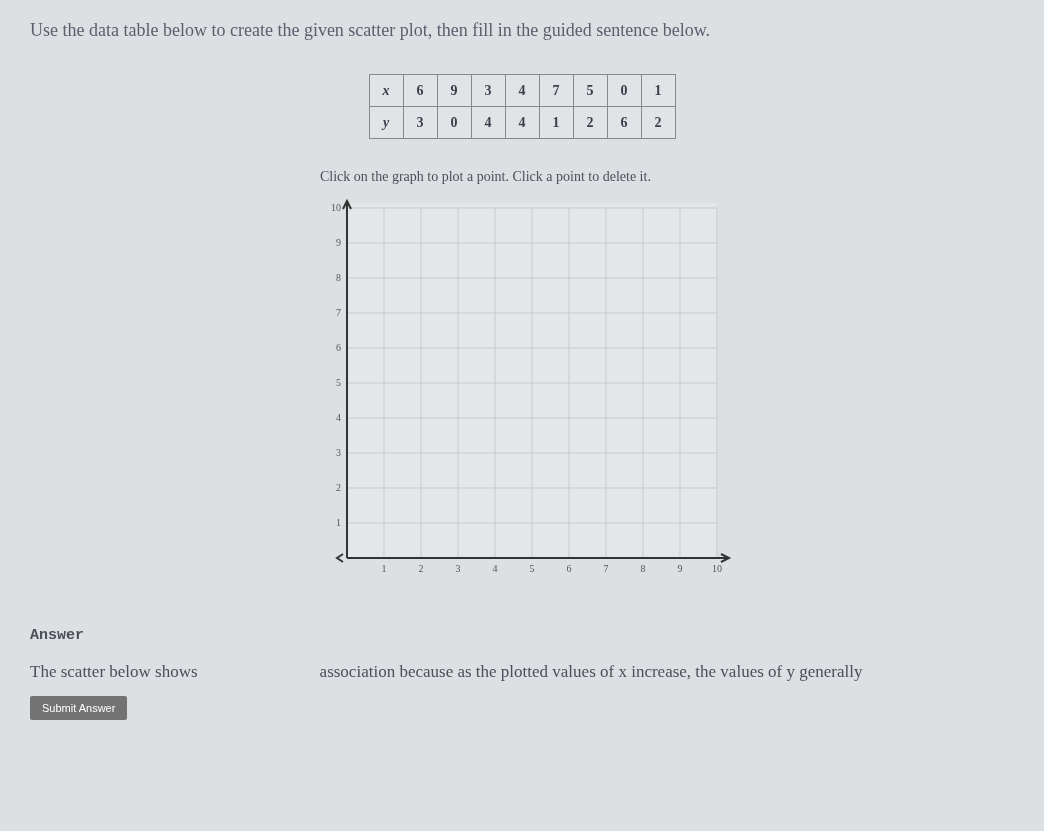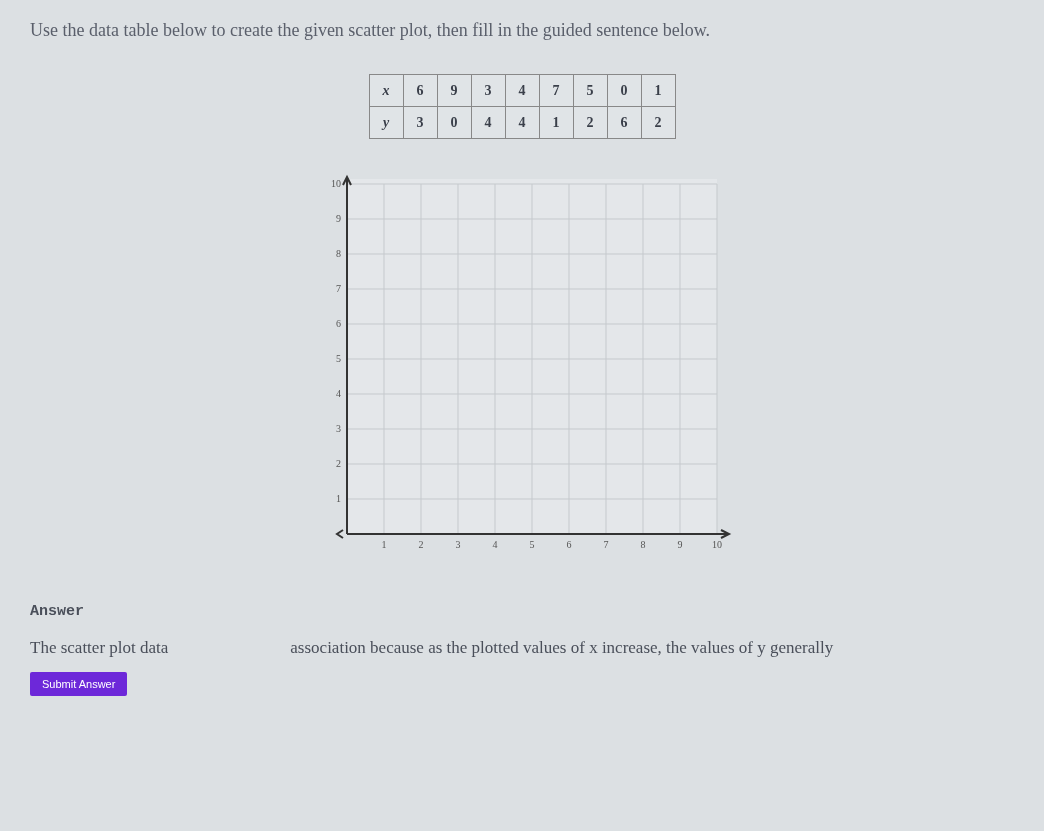--- a/index.html
+++ b/index.html
@@ -62,21 +62,21 @@
     color: #4a4f5a;
     display: flex;
     align-items: baseline;
     gap: 6px;
     flex-wrap: wrap;
   }
   .sentence .gap { display:inline-block; width: 110px; }
   .submit-btn {
     display: inline-block;
     margin-top: 14px;
-    background: #6d28d9;
+    background: #737373;
     color: #fff;
     font-size: 11px;
     padding: 6px 12px;
     border: none;
     border-radius: 2px;
     cursor: pointer;
   }
   .y-tick-label { font-size: 10px; fill: #555; text-anchor: end; }
   .x-tick-label { font-size: 10px; fill: #555; text-anchor: middle; }
 </style>
@@ -108,20 +108,21 @@
     <td>4</td>
     <td>1</td>
     <td>2</td>
     <td>6</td>
     <td>2</td>
   </tr>
 </tbody>
   </table>
 
 <div class="graph-section">
+  <div class="graph-hint">Click on the graph to plot a point. Click a point to delete it.</div>
   <div class="graph-wrap">
     <svg class="graph-svg" width="430" height="400">
 
       <rect x="40" y="10" width="370" height="355" fill="#e4e7ea"></rect>
 
       <g id="grid" stroke="#c5c9cd" stroke-width="1">
           <line x1="77" x2="77" y1="15" y2="365"></line>
           <line x1="114" x2="114" y1="15" y2="365"></line>
           <line x1="151" x2="151" y1="15" y2="365"></line>
           <line x1="188" x2="188" y1="15" y2="365"></line>
@@ -174,21 +175,21 @@
           <text x="373" y="379" class="x-tick-label">9</text>
           <text x="410" y="379" class="x-tick-label">10</text>
         </g>
     </svg>
   </div>
 </div>
 
 <div class="answer-label">Answer</div>
 
 <div class="sentence">
-  <span>The scatter plot data</span>
+  <span>The scatter below shows</span>
   <span class="gap"></span>
   <span>association because as the plotted values of x increase, the values of y generally</span>
 </div>
 
 <button class="submit-btn">Submit Answer</button>
 
 
 
 
 </body></html>

